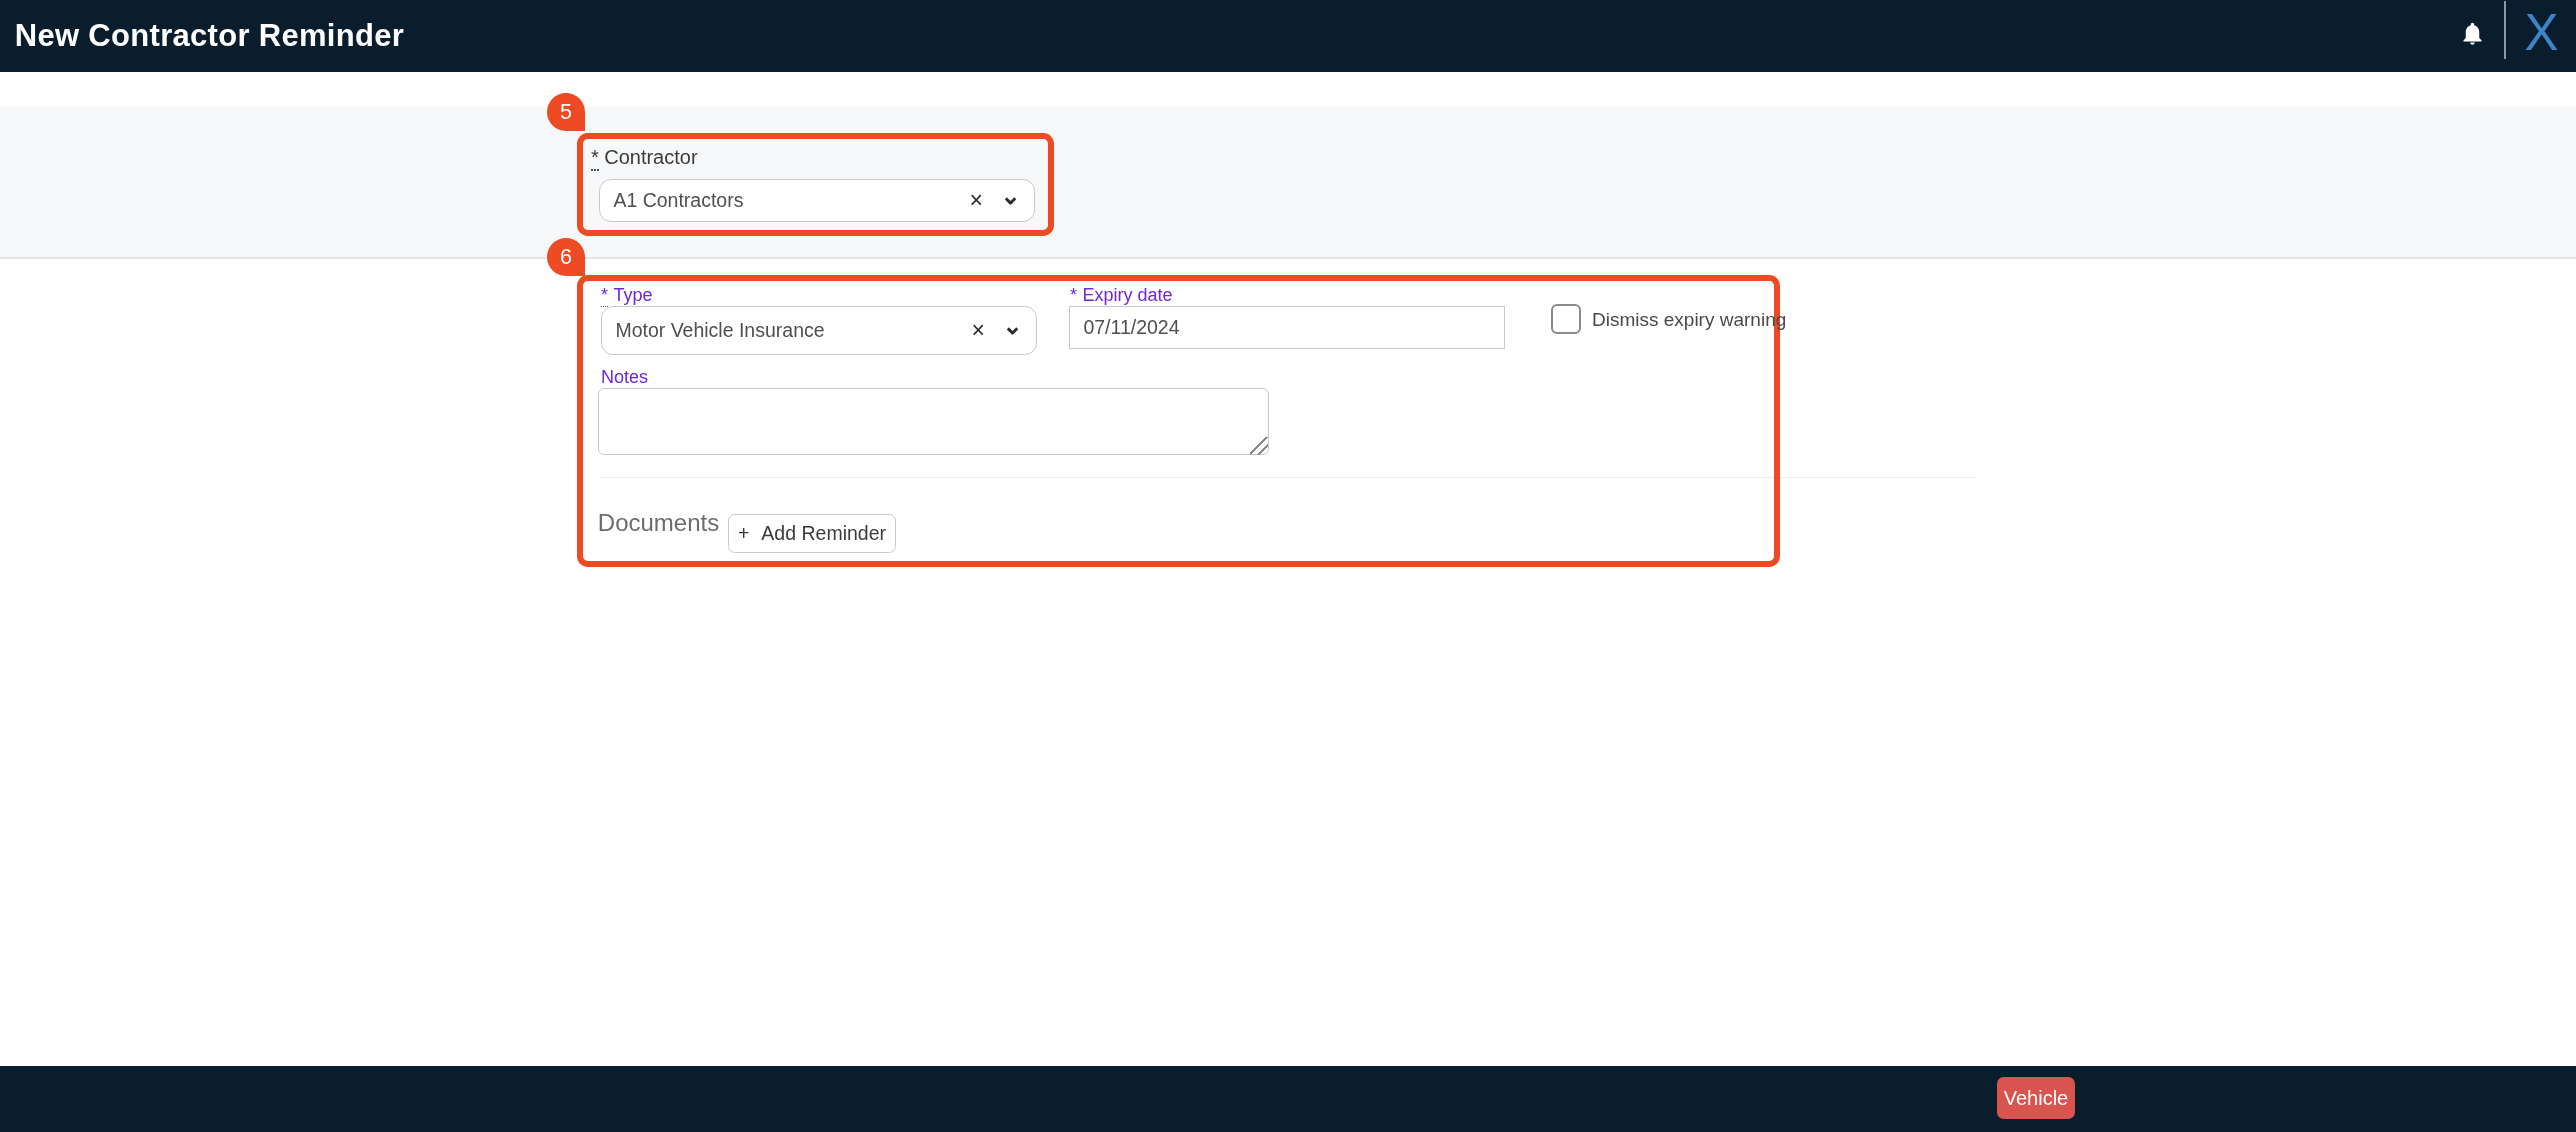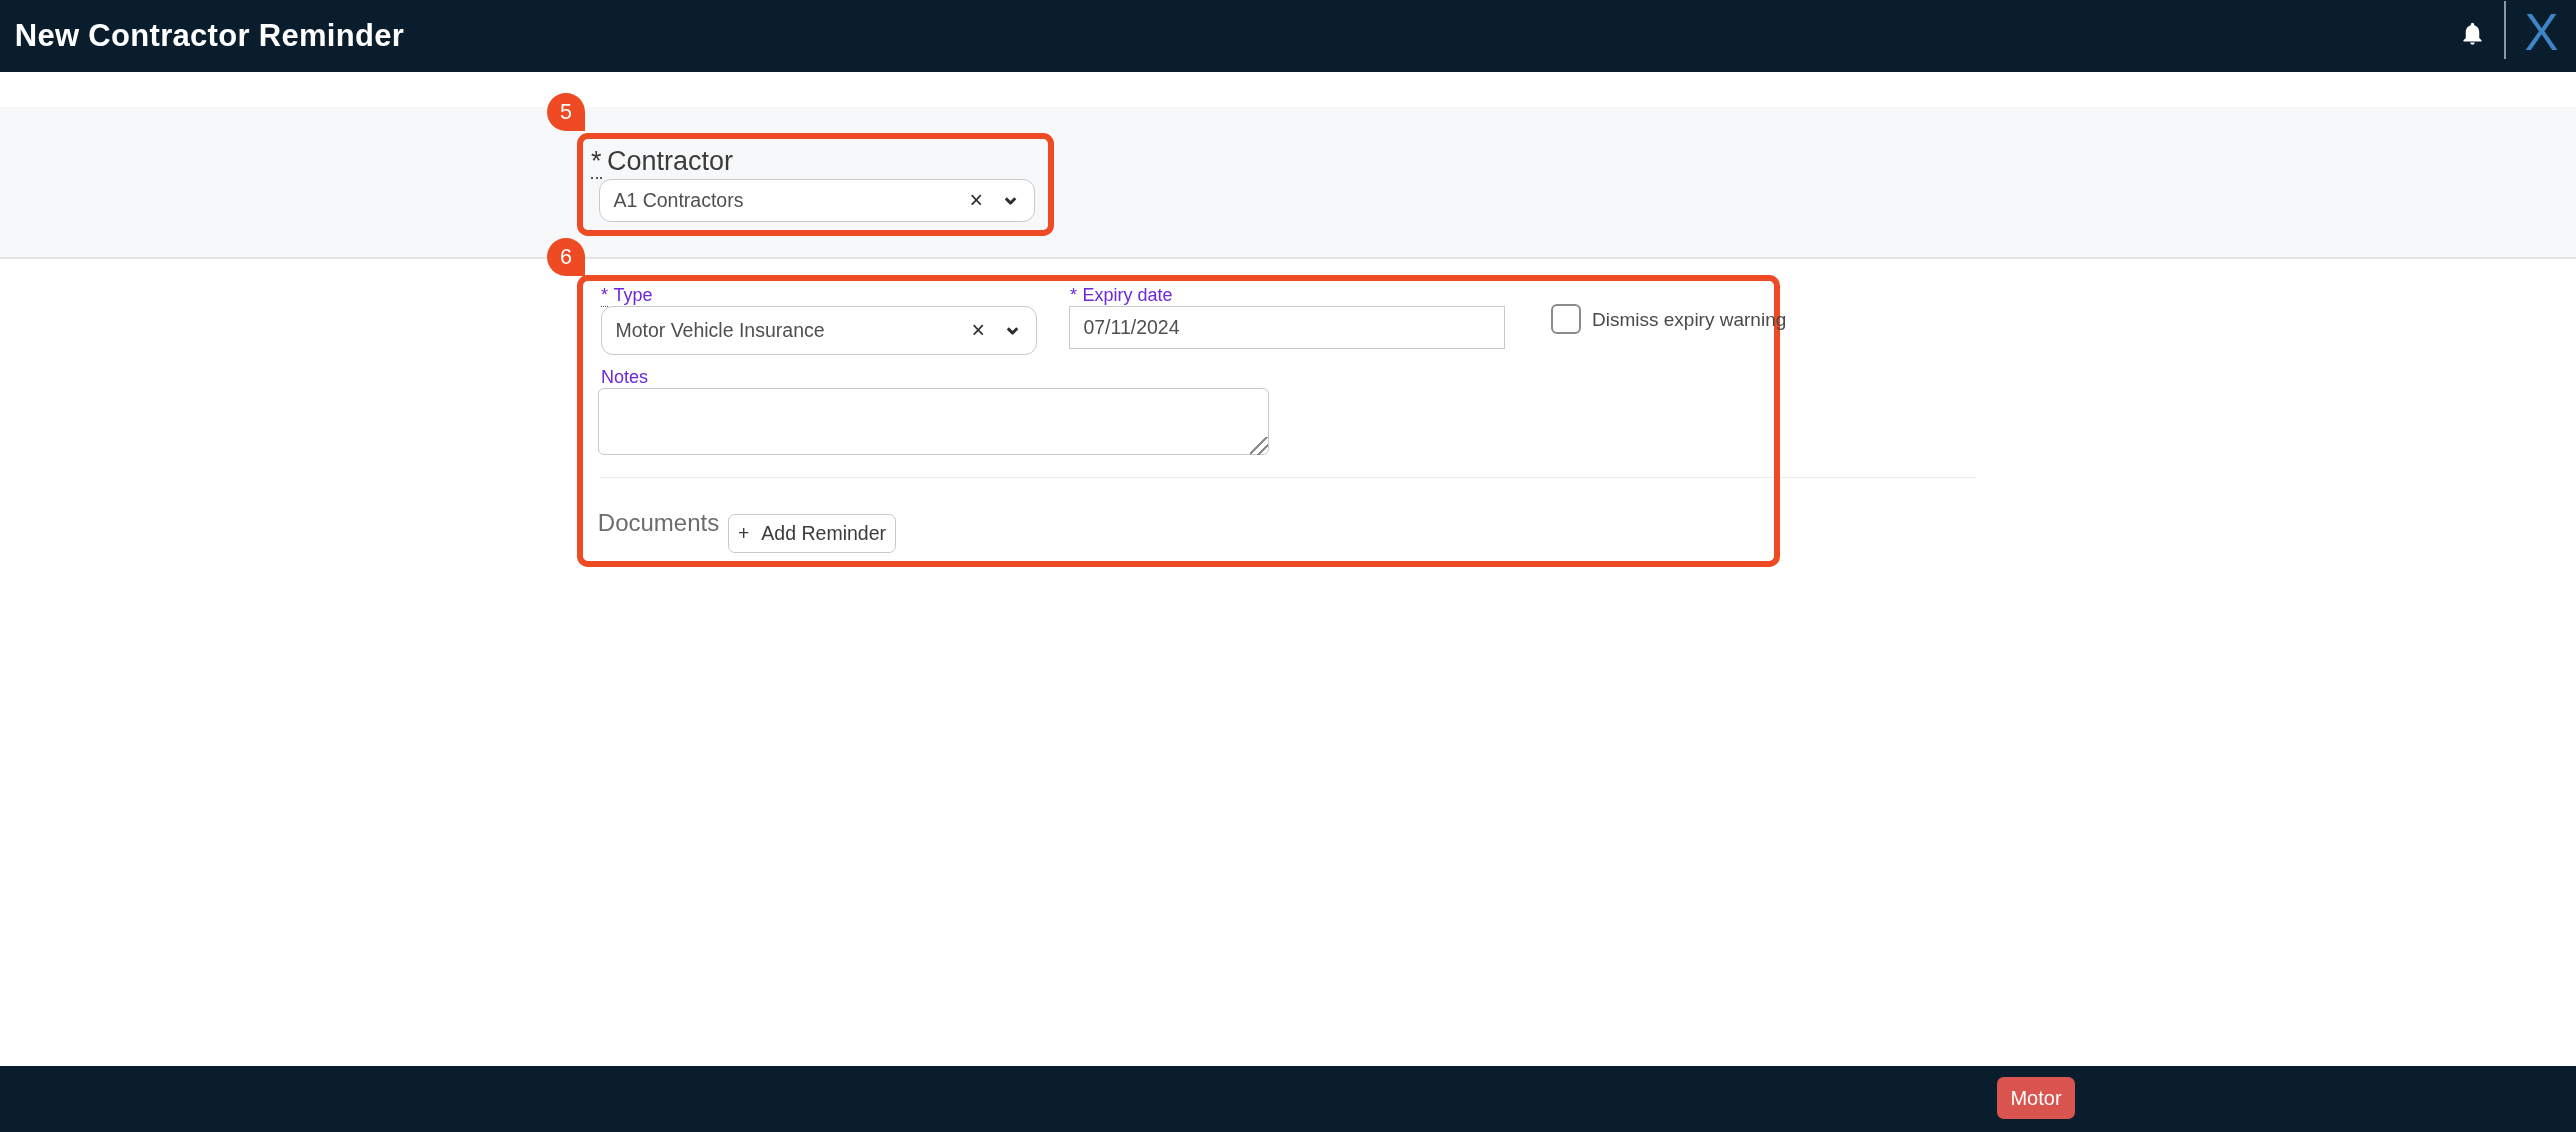--- a/index.html
+++ b/index.html
@@ -28,21 +28,21 @@
            border-radius:50% 50% 0 50%; color:#ffffff; font-size:21.5px;
            display:flex; align-items:center; justify-content:center; z-index:30; }
   .badge-5 { left:547px; top:93px; }
   .badge-6 { left:547px; top:238px; }
   .anno-box { position:absolute; border:6.7px solid #ee4a23; border-radius:10.7px; z-index:20; }
   .box-5 { left:577px; top:133px; width:477px; height:103px; }
   .box-6 { left:577px; top:275px; width:1203px; height:292px; }
   .box-save { left:2078px; top:1069px; width:491px; height:58px; border-radius:12px; }
 
   
-  .field-label-lg { position:absolute; font-size:27px; color:#3b3b3b; }
+  .field-label-lg { position:absolute; font-size:20px; color:#3b3b3b; }
   .field-label-sm { position:absolute; font-size:18px; color:#6d28d9; }
   .req { border-bottom:2px dotted #555; padding-bottom:1.3px; margin-right:5.4px; }
   .combo { position:absolute; background:#ffffff; border:1.3px solid #c9c9c9; border-radius:12px;
            display:flex; align-items:center; cursor:pointer; }
   .combo-value { font-size:19.5px; color:#4f4f4f; margin-left:13.4px; flex:1;
                  white-space:nowrap; overflow:hidden; }
   .combo-clear { font-size:23px; color:#2e2e2e; margin-right:17.5px; cursor:pointer; }
   .combo-chevron { font-size:24px; font-weight:700; color:#2e2e2e; margin-right:13.4px;
                    line-height:13.4px; transform:translateY(-5.4px); }
   .text-input { position:absolute; background:#ffffff; border:1.3px solid #c9c9c9; border-radius:0;
@@ -133,17 +133,17 @@
     <div class="resize-grip" style="left:667px; top:156px;"></div>
 
     <div class="docs-heading" style="left:14.8px; top:228px;">Documents</div>
     <div class="add-doc-btn" style="left:145px; top:233px; width:168px; height:39px;">
       <span>+</span>
       <span>Add Reminder</span>
     </div>
   </div>
 
   <div class="footer"></div>
-  <button class="btn btn-cancel">Motor</button>
+  <button class="btn btn-cancel">Vehicle</button>
 
 
 </div>
 
 
 </body></html>

